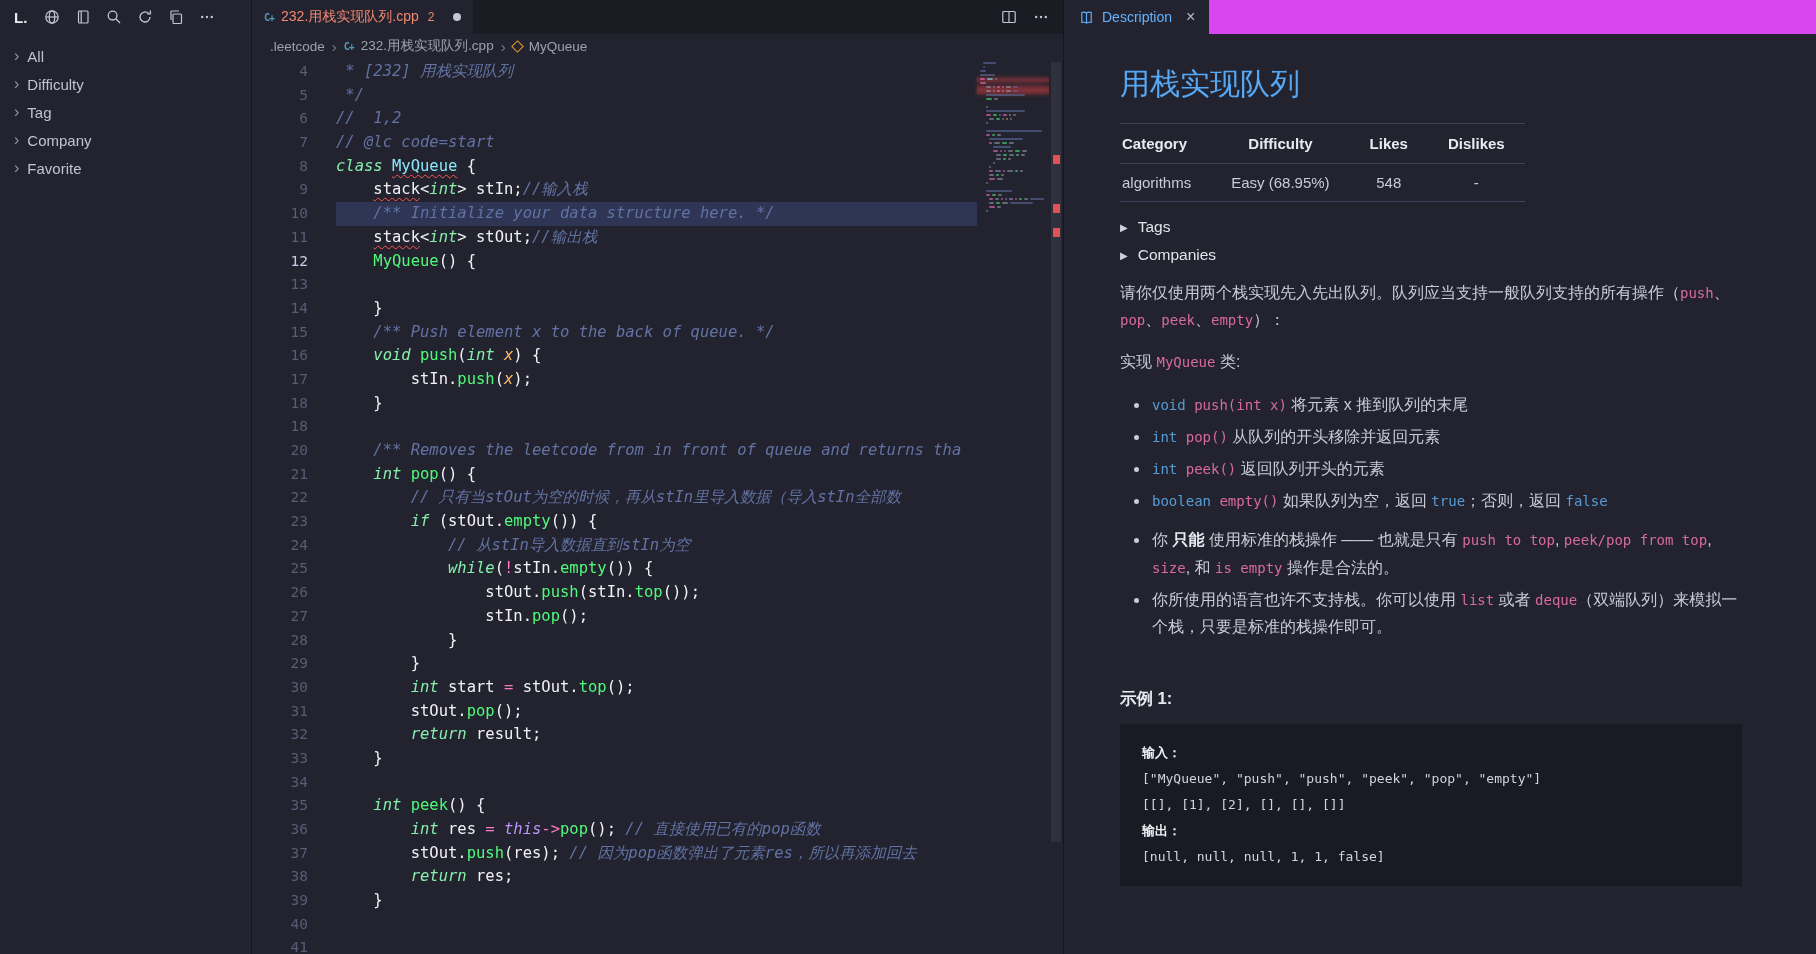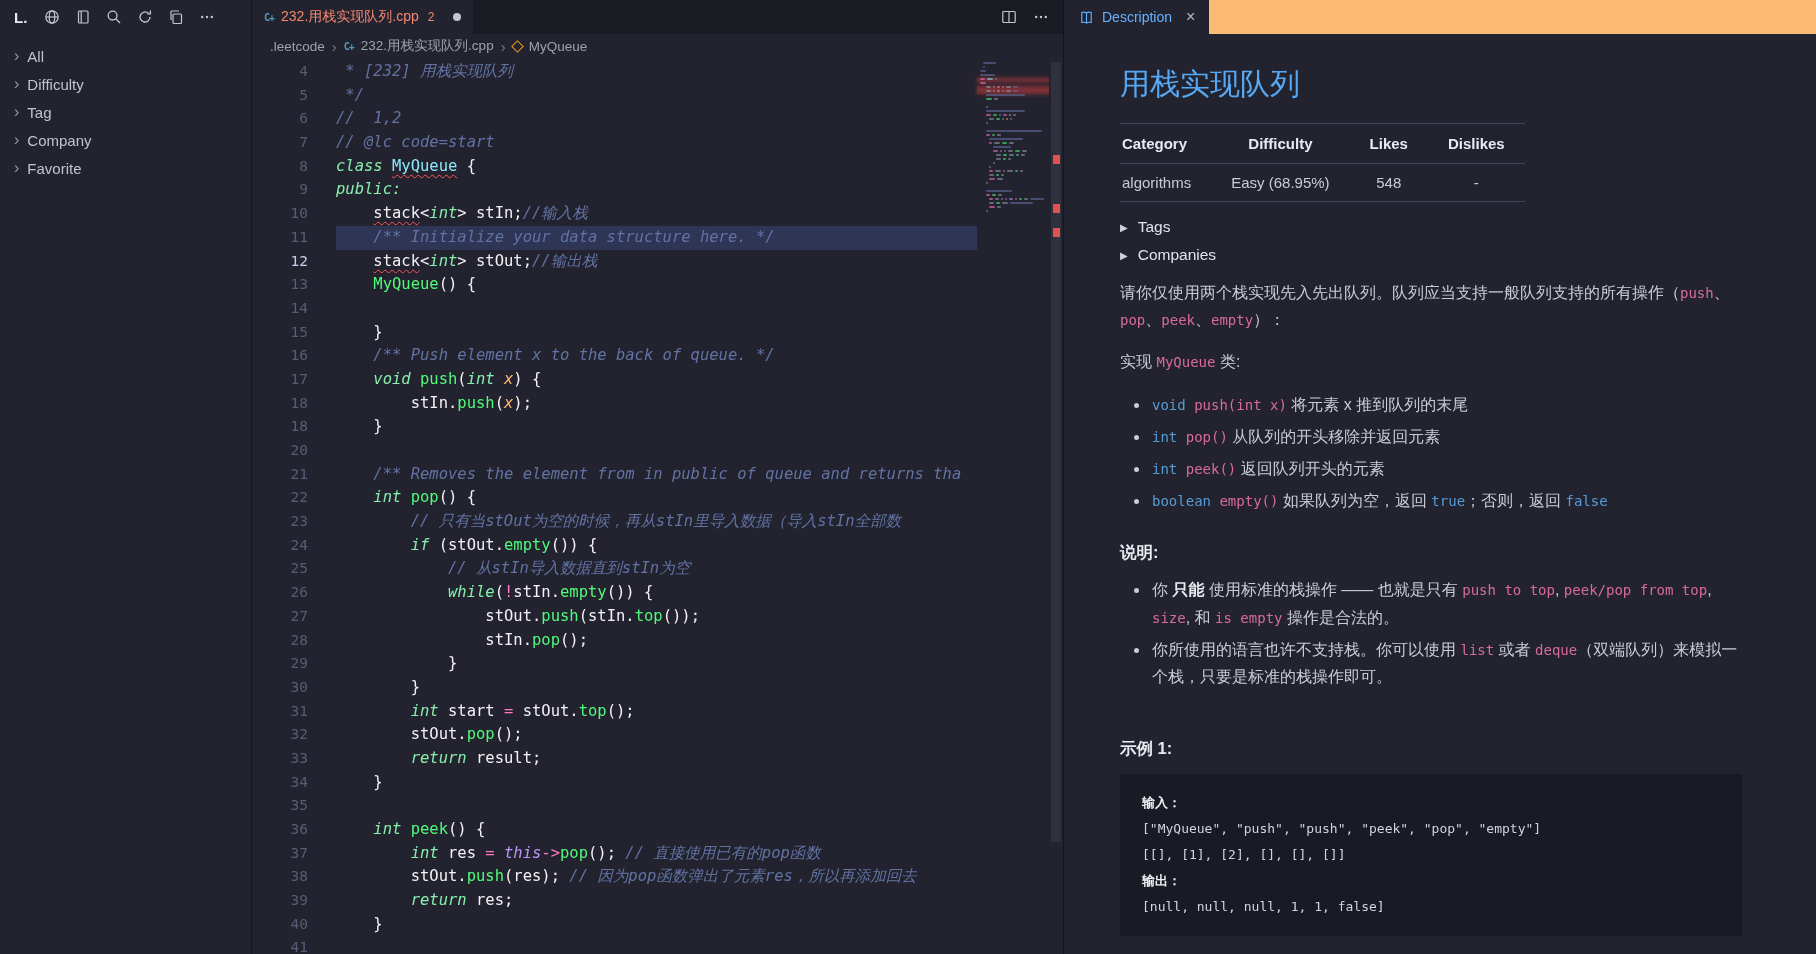--- a/index.html
+++ b/index.html
@@ -58,21 +58,21 @@
   .mm-seg.num{background:#bd93f9}
   .mm-seg.typ{background:#8be9fd}
   .mm-seg.pln{background:#9aa0b4}
   .mm-seg.sp{background:transparent}
   .scrollbar{width:14px;flex:none;position:relative;background:#22232e}
   .sb-thumb{position:absolute;left:2px;right:2px;top:4px;height:780px;background:rgba(121,126,147,.16)}
   .ruler-mark{position:absolute;right:3px;width:7px;height:9px;background:#e35252}
 
   
   .panel{flex:1;display:flex;flex-direction:column;background:#22232e;border-left:1px solid #15161d;min-width:0}
-  .panel-tabbar{height:34px;background:#fdba74;display:flex;align-items:stretch;flex:none}
+  .panel-tabbar{height:34px;background:#d946ef;display:flex;align-items:stretch;flex:none}
   .panel-tab{display:flex;align-items:center;gap:8px;padding:0 14px;background:#22232e;color:#66b2ff;font-size:14px;cursor:pointer}
   .panel-close{color:#b6bac6;font-size:16px;margin-left:6px;cursor:pointer}
   .panel-content{flex:1;overflow:hidden;padding:24px 74px 0 56px;color:#c9ccd6;font-size:16px}
   .d-title{font-size:30px;font-weight:400;color:#56a8f5;margin:6px 0 18px}
   .meta-table{border-collapse:collapse;margin-bottom:16px}
   .meta-table th{font-size:15px;color:#e8eaf0;padding:11px 20px;border-top:1px solid #40435a;border-bottom:1px solid #40435a;text-align:center;font-weight:700}
   .meta-table td{font-size:15px;color:#c9ccd6;padding:10px 20px;border-bottom:1px solid #40435a;text-align:center}
   .meta-table th:first-child,.meta-table td:first-child{text-align:left;padding-left:2px}
   .collapsible{display:flex;align-items:center;gap:10px;margin:10px 0;color:#e2e4ec;font-size:15.5px;cursor:pointer}
   .tri{font-size:10px;color:#cfd2dc}
@@ -234,33 +234,32 @@
           <div class="ln">39</div>
           <div class="ln">40</div>
           <div class="ln">41</div>
         </div>
       <div class="code-col">
           <div class="code-line"><span class="cmt"> * [232] 用栈实现队列</span></div>
           <div class="code-line"><span class="cmt"> */</span></div>
           <div class="code-line"><span class="cmt">//  1,2</span></div>
           <div class="code-line"><span class="cmt">// @lc code=start</span></div>
           <div class="code-line"><span class="kwi">class </span><span class="typ sq">MyQueue</span><span class="pln"> {</span></div>
-          <div class="code-line"><span class="kwi">public:</span></div>
           <div class="code-line"><span class="pln">    </span><span class="pln sq">stack</span><span class="pln">&lt;</span><span class="kwi">int</span><span class="pln">&gt; </span><span class="pln">stIn;</span><span class="cmt">//输入栈</span></div>
           <div class="code-line current"><span class="cmt">    /** Initialize your data structure here. */</span></div>
           <div class="code-line"><span class="pln">    </span><span class="pln sq">stack</span><span class="pln">&lt;</span><span class="kwi">int</span><span class="pln">&gt; </span><span class="pln">stOut;</span><span class="cmt">//输出栈</span></div>
           <div class="code-line"><span class="pln">    </span><span class="fn">MyQueue</span><span class="pln">() {</span></div>
           <div class="code-line"></div>
           <div class="code-line"><span class="pln">    }</span></div>
           <div class="code-line"><span class="cmt">    /** Push element x to the back of queue. */</span></div>
           <div class="code-line"><span class="pln">    </span><span class="kwi">void </span><span class="fn">push</span><span class="pln">(</span><span class="kwi">int </span><span class="par">x</span><span class="pln">) {</span></div>
           <div class="code-line"><span class="pln">        stIn.</span><span class="fn">push</span><span class="pln">(</span><span class="par">x</span><span class="pln">);</span></div>
           <div class="code-line"><span class="pln">    }</span></div>
           <div class="code-line"></div>
-          <div class="code-line"><span class="cmt">    /** Removes the element from in public of queue and returns tha</span></div>
+          <div class="code-line"><span class="cmt">    /** Removes the leetcode from in front of queue and returns tha</span></div>
           <div class="code-line"><span class="pln">    </span><span class="kwi">int </span><span class="fn">pop</span><span class="pln">() {</span></div>
           <div class="code-line"><span class="cmt">        // 只有当stOut为空的时候，再从stIn里导入数据（导入stIn全部数</span></div>
           <div class="code-line"><span class="pln">        </span><span class="kwi">if </span><span class="pln">(stOut.</span><span class="fn">empty</span><span class="pln">()) {</span></div>
           <div class="code-line"><span class="cmt">            // 从stIn导入数据直到stIn为空</span></div>
           <div class="code-line"><span class="pln">            </span><span class="kwi">while</span><span class="pln">(</span><span class="op">!</span><span class="pln">stIn.</span><span class="fn">empty</span><span class="pln">()) {</span></div>
           <div class="code-line"><span class="pln">                stOut.</span><span class="fn">push</span><span class="pln">(stIn.</span><span class="fn">top</span><span class="pln">());</span></div>
           <div class="code-line"><span class="pln">                stIn.</span><span class="fn">pop</span><span class="pln">();</span></div>
           <div class="code-line"><span class="pln">            }</span></div>
           <div class="code-line"><span class="pln">        }</span></div>
           <div class="code-line"><span class="pln">        </span><span class="kwi">int </span><span class="pln">start </span><span class="op">=</span><span class="pln"> stOut.</span><span class="fn">top</span><span class="pln">();</span></div>
@@ -529,21 +528,20 @@
         </div>
       <div>
           <p class="d-p"><span>请你仅使用两个栈实现先入先出队列。队列应当支持一般队列支持的所有操作（</span><span class="cd">push</span><span>、</span><span class="cd">pop</span><span>、</span><span class="cd">peek</span><span>、</span><span class="cd">empty</span><span>）：</span></p>
           <p class="d-p"><span>实现 </span><span class="cd">MyQueue</span><span> 类:</span></p>
           <ul class="d-ul">
             <li><span class="cd cdk">void</span><span class="cd"> push(int x)</span><span> 将元素 x 推到队列的末尾</span></li>
             <li><span class="cd cdk">int</span><span class="cd"> pop()</span><span> 从队列的开头移除并返回元素</span></li>
             <li><span class="cd cdk">int</span><span class="cd"> peek()</span><span> 返回队列开头的元素</span></li>
             <li><span class="cd cdk">boolean</span><span class="cd"> empty()</span><span> 如果队列为空，返回 </span><span class="cd cdk">true</span><span>；否则，返回 </span><span class="cd cdk">false</span></li>
           </ul>
-          <div class="d-h">说明:</div>
           <ul class="d-ul">
             <li><span>你 </span><span class="bold">只能</span><span> 使用标准的栈操作 —— 也就是只有 </span><span class="cd">push to top</span><span>, </span><span class="cd">peek/pop from top</span><span>, </span><span class="cd">size</span><span>, 和 </span><span class="cd">is empty</span><span> 操作是合法的。</span></li>
             <li><span>你所使用的语言也许不支持栈。你可以使用 </span><span class="cd">list</span><span> 或者 </span><span class="cd">deque</span><span>（双端队列）来模拟一个栈，只要是标准的栈操作即可。</span></li>
           </ul>
           <div class="d-h big-gap">示例 1:</div>
           <div class="d-pre"><div><span class="bold">输入：</span></div><div><span>["MyQueue", "push", "push", "peek", "pop", "empty"]</span></div><div><span>[[], [1], [2], [], [], []]</span></div><div><span class="bold">输出：</span></div><div><span>[null, null, null, 1, 1, false]</span></div></div>
         </div>
     </div>
   </section>
 </div>

